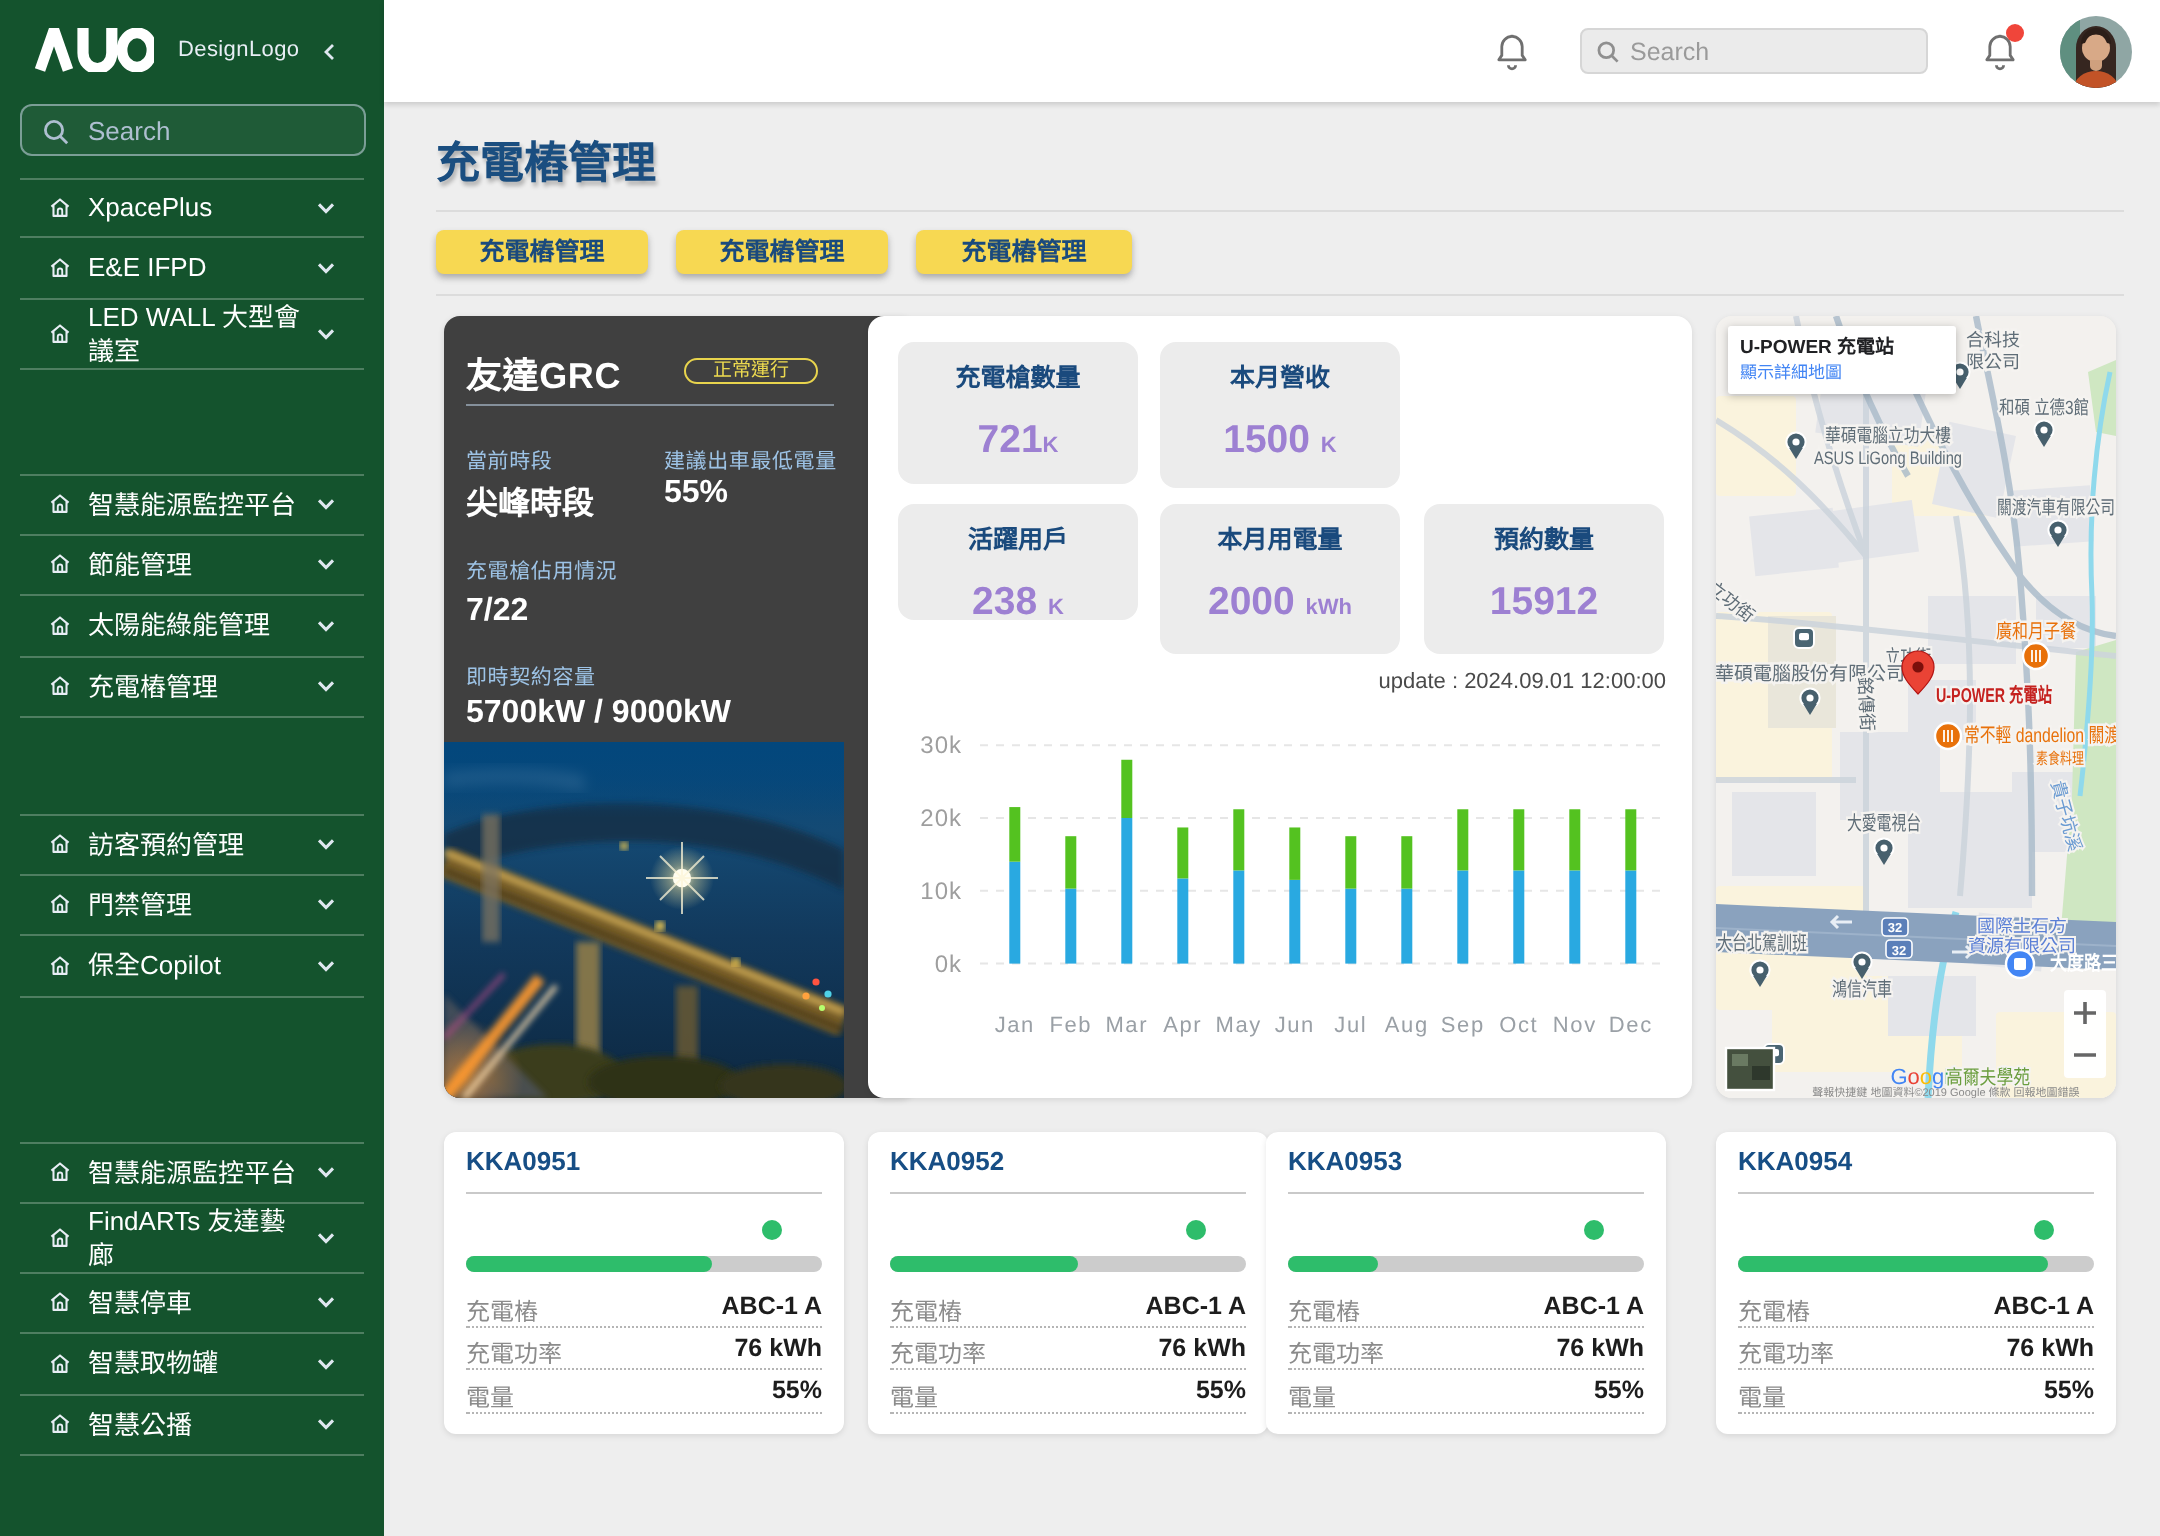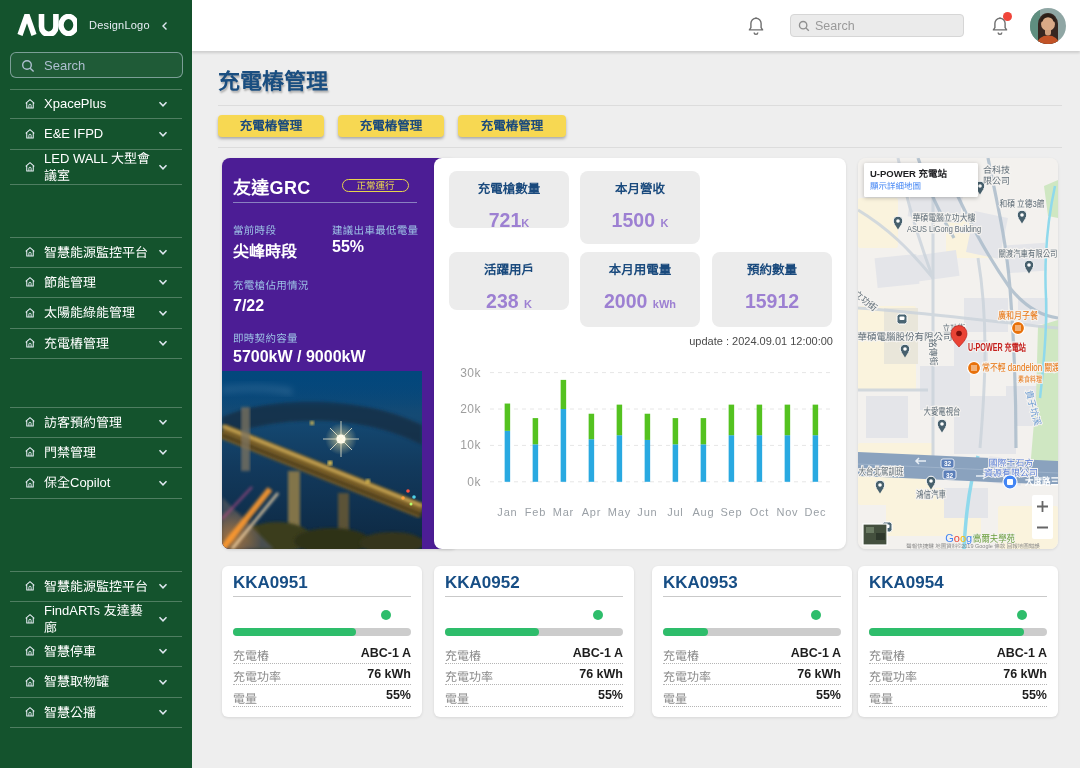--- a/index.html
+++ b/index.html
@@ -20,32 +20,32 @@
   .nchev { position:absolute; right:14px; top:50%; margin-top:-3px; }
   
   #topbar { position:absolute; left:192px; top:0; width:888px; height:51px; background:#fff; box-shadow:0 1.5px 2.5px rgba(0,0,0,.14); }
   #tb-search { position:absolute; left:598px; top:14px; width:174px; height:23px; background:#ebebeb; border:1px solid #d6d6d6; border-radius:4px; }
   #tb-search .txt { position:absolute; left:24px; top:4px; font-size:12.5px; color:#9a9a9a; }
   #avatar { position:absolute; left:838px; top:8px; width:36px; height:36px; border-radius:50%; overflow:hidden; }
   
   #pgtitle { position:absolute; left:218px; top:62.5px; font-size:22px; font-weight:bold; color:#1a4e80; text-shadow:1px 2px 2px rgba(0,0,0,.28); }
   .hline { position:absolute; left:218px; width:844px; height:1px; background:#dcdcdc; }
   .ybtn { position:absolute; top:115px; height:22px; background:#f7d852; border-radius:4px; box-shadow:0 2px 3px rgba(90,90,90,.45); color:#1a4a7d; font-size:12.5px; font-weight:bold; text-align:center; line-height:22px; }
-  #card1 { position:absolute; left:222px; top:158px; width:236px; height:391px; background:#4c1d95; border-radius:8px; overflow:hidden; color:#fff; box-shadow:0 1px 3px rgba(0,0,0,.12);padding-left:36px; }
+  #card1 { position:absolute; left:222px; top:158px; width:236px; height:391px; background:#404040; border-radius:8px; overflow:hidden; color:#fff; box-shadow:0 1px 3px rgba(0,0,0,.12);padding-left:36px; }
   #card2 { position:absolute; left:434px; top:158px; width:412px; height:391px; background:#fff; border-radius:8px; box-shadow:0 1px 3px rgba(0,0,0,.10); }
   #card3 { position:absolute; left:858px; top:158px; width:200px; height:391px; border-radius:8px; overflow:hidden; background:#f2f0ec; box-shadow:0 1px 3px rgba(0,0,0,.10); font-family:"Liberation Sans",sans-serif; }
   .statbox { position:absolute; width:120px; background:#ececec; border-radius:8px; text-align:center; }
   .statbox .lb { position:absolute; left:0; width:100%; top:7px; font-size:12.5px; font-weight:bold; color:#1a4a7d; }
   .statbox .num { position:absolute; left:0; width:100%; top:38px; font-size:19.5px; font-weight:bold; color:#9d80d2; line-height:23px; }
   .statbox .unit { font-size:11px; font-weight:bold; }
   .c1lb { position:absolute; font-size:10.5px; color:#9dc3e6; letter-spacing:.3px; }
   .c1v { position:absolute; font-size:16px; font-weight:bold; color:#fff; }
   
   .kcard { position:absolute; top:566px; width:200px; height:151px; background:#fff; border-radius:6px; box-shadow:0 1px 3px rgba(0,0,0,.10); }
-  .kcard h3 { position:absolute; left:11px; top:6.5px; font-size:17px; font-weight:bold; color:#174e85; }
+  .kcard h3 { position:absolute; left:11px; top:6.5px; font-size:13px; font-weight:bold; color:#174e85; }
   .kcard .div1 { position:absolute; left:11px; top:30px; width:178px; height:1px; background:#c9c9c9; }
   .kcard .dot { position:absolute; left:159px; top:44px; width:10px; height:10px; border-radius:50%; background:#2ebd6b; }
   .kcard .track { position:absolute; left:11px; top:62px; width:178px; height:8px; border-radius:4px; background:#cccccc; }
   .kcard .fill { height:8px; border-radius:4px; background:#2ebd6b; }
   .krow { position:absolute; left:11px; width:178px; height:21px; border-bottom:1px dotted #b5b5b5; font-size:12px; }
   .krow .kl { position:absolute; left:0; top:3px; color:#8b8b8b; }
   .krow .kv { position:absolute; right:0; top:2.5px; color:#1d1d1d; font-weight:bold; font-size:12.5px; }
 </style>
 </head>
 <body>
@@ -333,21 +333,21 @@
       <circle cx="189" cy="133" r="1.5" fill="#b6ff6e"></circle>
     <linearGradient id="fade" x1="0" y1="0" x2="0" y2="1">
         <stop offset="0" stop-color="#03477c" stop-opacity="1"></stop>
         <stop offset="1" stop-color="#03477c" stop-opacity="0"></stop>
       </linearGradient>
       <rect width="200" height="38" fill="url(#fade)"></rect>
   </svg>
 </div>
 
 <div id="card2">
-  <div class="statbox" style="left:15px;top:13px;height:57px">
+  <div class="statbox" style="left:15px;top:13px;height:71px">
       <div class="lb">充電槍數量</div>
       <div class="num">721<span class="unit">K</span></div>
     </div>
   <div class="statbox" style="left:146px;top:13px;height:73px">
       <div class="lb">本月營收</div>
       <div class="num">1500 <span class="unit">K</span></div>
     </div>
   <div class="statbox" style="left:15px;top:94px;height:58px">
       <div class="lb">活躍用戶</div>
       <div class="num">238 <span class="unit">K</span></div>
@@ -593,21 +593,21 @@
     </div>
    <div class="krow" style="top:98px">
       <span class="kl">充電功率</span>
       <span class="kv">76 kWh</span>
     </div>
    <div class="krow" style="top:119.5px">
       <span class="kl">電量</span>
       <span class="kv">55%</span>
     </div>
  </div>
-<div class="kcard" style="left:652px">
+<div class="kcard" style="left:633px">
    <h3>KKA0953</h3>
     <div class="div1"></div>
     <div class="dot"></div>
    <div class="track">
       <div class="fill" style="width:25.5%"></div>
     </div>
    <div class="krow" style="top:77px">
       <span class="kl">充電樁</span>
       <span class="kv">ABC-1 A</span>
     </div>

